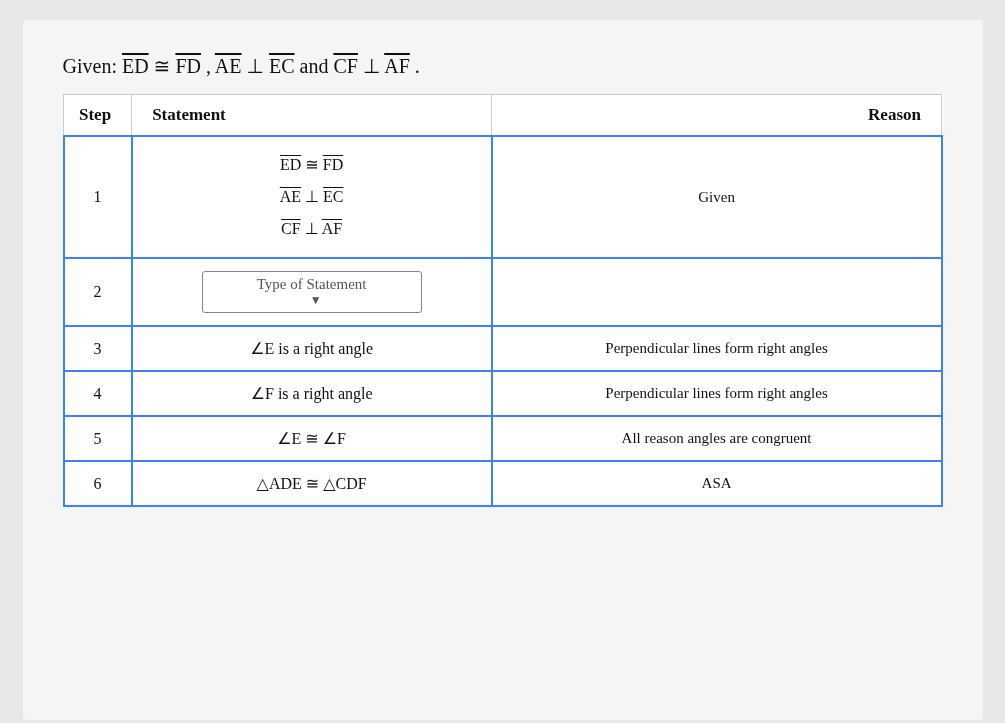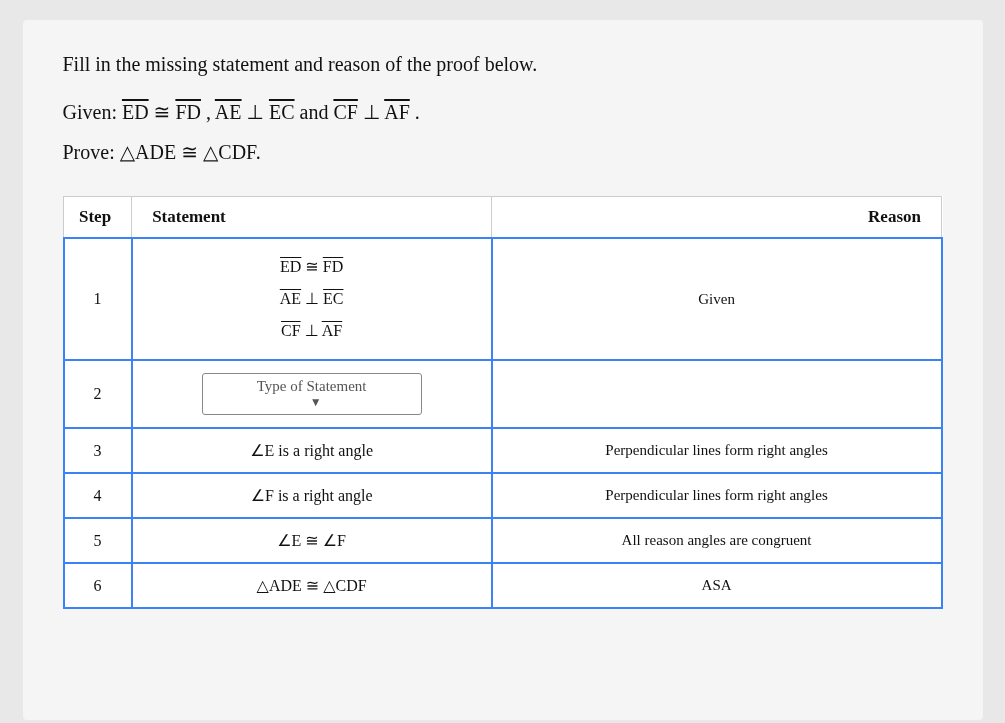--- a/index.html
+++ b/index.html
@@ -121,41 +121,37 @@
     }
     .header-row th:nth-child(3) {
       text-align: right;
     }
   </style>
 </head>
 <body>
 
 <div class="page-container">
 
-  <div class="instructions">Fill in the missing statement and reason of the proof below.</div>
 
   <div class="given-line">
     <span>Given: </span>
     <span class="overline">ED</span>
     <span> ≅ </span>
     <span class="overline">FD</span>
     <span>, </span>
     <span class="overline">AE</span>
     <span> ⊥ </span>
     <span class="overline">EC</span>
     <span> and </span>
     <span class="overline">CF</span>
     <span> ⊥ </span>
     <span class="overline">AF</span>
     <span>.</span>
   </div>
 
-  <div class="prove-line">
-    <span>Prove: △ADE ≅ △CDF.</span>
-  </div>
 
   <table class="proof-table">
     <thead>
       <tr class="header-row">
         <th>Step</th>
         <th>Statement</th>
         <th>Reason</th>
       </tr>
     </thead>
     <tbody>

